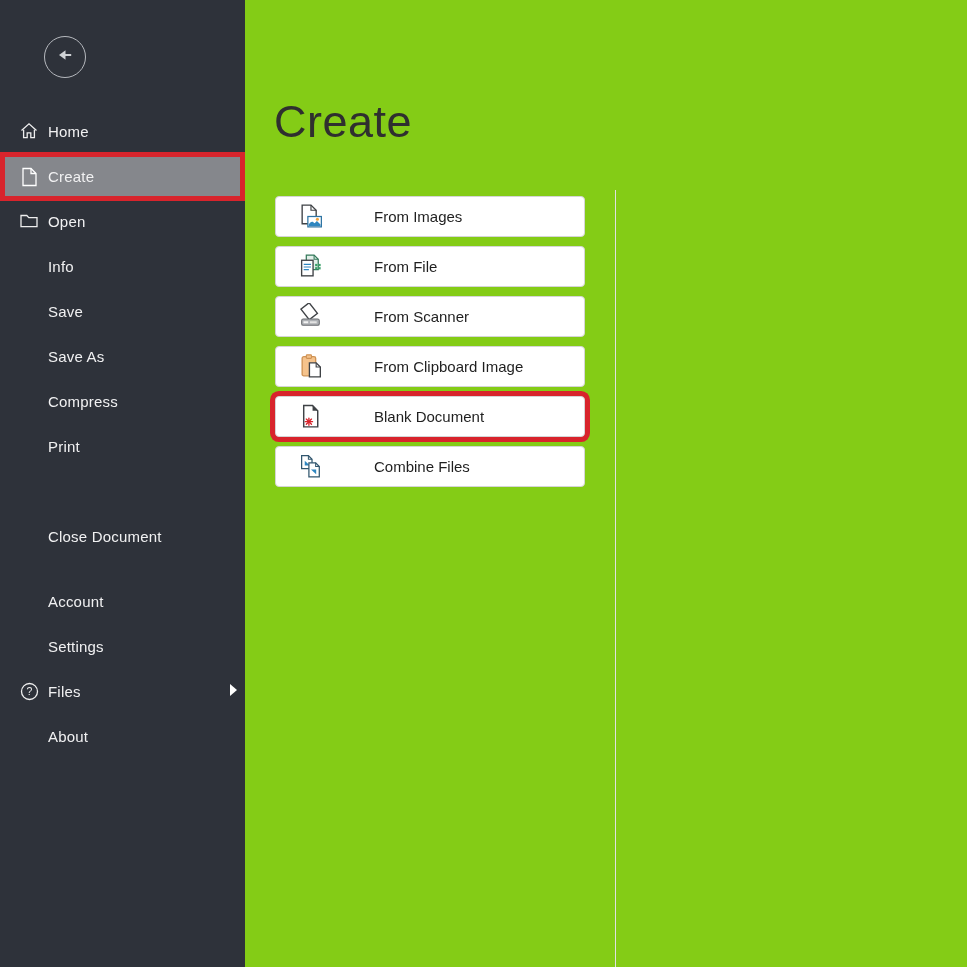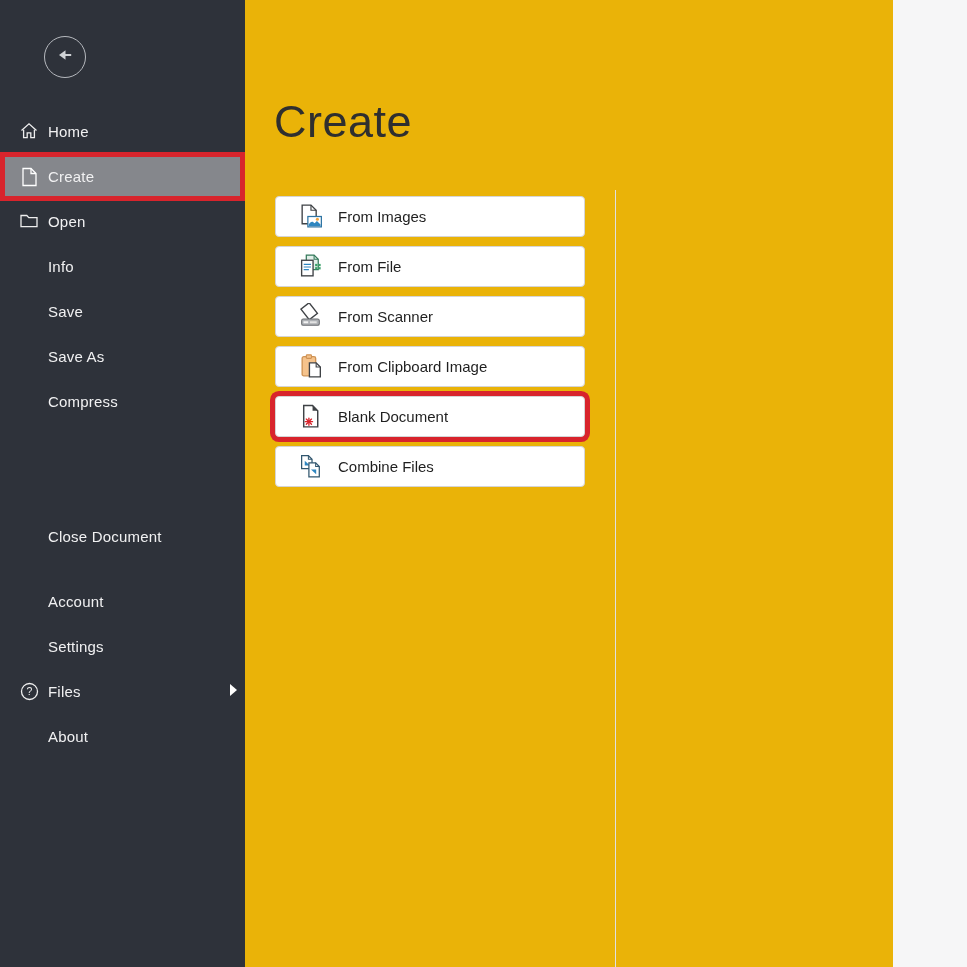--- a/index.html
+++ b/index.html
@@ -1,18 +1,18 @@
 <!DOCTYPE html>
 <html><head>
 <meta charset="utf-8">
 <style>
   * { margin:0; padding:0; box-sizing:border-box; }
   html,body { width:967px; height:967px; overflow:hidden;
     font-family:"Liberation Sans", sans-serif; background:#f6f6f7; }
-  #stage { position:relative; width:893px; height:967px; background:#eab308;text-decoration:underline; }
+  #stage { position:relative; width:967px; height:967px; background:#84cc16;text-decoration:underline; }
 
   
   #sidebar { position:absolute; left:0; top:0; width:245px; height:967px;
     background:#2e323a; }
   .back-btn { position:absolute; left:44px; top:36px; width:42px; height:42px;
     border:1.6px solid #b6b9be; border-radius:50%; cursor:pointer;
     display:flex; align-items:center; justify-content:center; }
   .sitem { position:absolute; left:0; width:245px; height:44px;
     display:flex; align-items:center; padding-left:18px; cursor:pointer;
     color:#f1f1f2; font-size:15px; }
@@ -28,21 +28,21 @@
     border-left:7px solid #ffffff; }
 
   
   #main { position:absolute; left:245px; top:0; right:0; bottom:0; }
   #page-title { position:absolute; left:29px; top:96px; font-size:45px;
     font-weight:200; color:#2f2f2f; letter-spacing:0.5px; }
   #btn-col { position:absolute; left:30px; top:196px; width:310px; }
   .create-btn { display:flex; align-items:center; width:310px; height:41px;
     margin-bottom:9px; background:#ffffff; border:1px solid #d5d5d6;
     border-radius:4px; padding-left:22px; cursor:pointer;
-    font-family:"Liberation Sans", sans-serif; font-size:15px; color:#1f1f1f; text-align:left; }
+    font-family:"Liberation Sans", sans-serif; font-size:15px; color:#1f1f1f; text-align:left;gap:36px; }
   .create-btn .cicon { width:27px; height:27px; margin-right:13px; flex:0 0 27px;
     display:flex; align-items:center; justify-content:center; }
   .create-btn.annotated { box-shadow:0 0 0 5px #d8242c; position:relative; z-index:2; }
   #vdivider { position:absolute; left:370px; top:190px; height:777px; width:1px;
     background:#e0e0e2; }
 </style>
 </head>
 <body>
 
 <div id="stage">
@@ -102,20 +102,24 @@
     <div class="sitem" style="top:334px">
       <span class="sicon"></span>
       <span class="slabel">Save As</span>
     </div>
 
     <div class="sitem" style="top:379px">
       <span class="sicon"></span>
       <span class="slabel">Compress</span>
     </div>
 
+    <div class="sitem" style="top:424px">
+      <span class="sicon"></span>
+      <span class="slabel">Print</span>
+    </div>
 
 
     <div class="sitem" style="top:514px">
       <span class="sicon"></span>
       <span class="slabel">Close Document</span>
     </div>
 
     <div class="sitem" style="top:579px">
       <span class="sicon"></span>
       <span class="slabel">Account</span>

